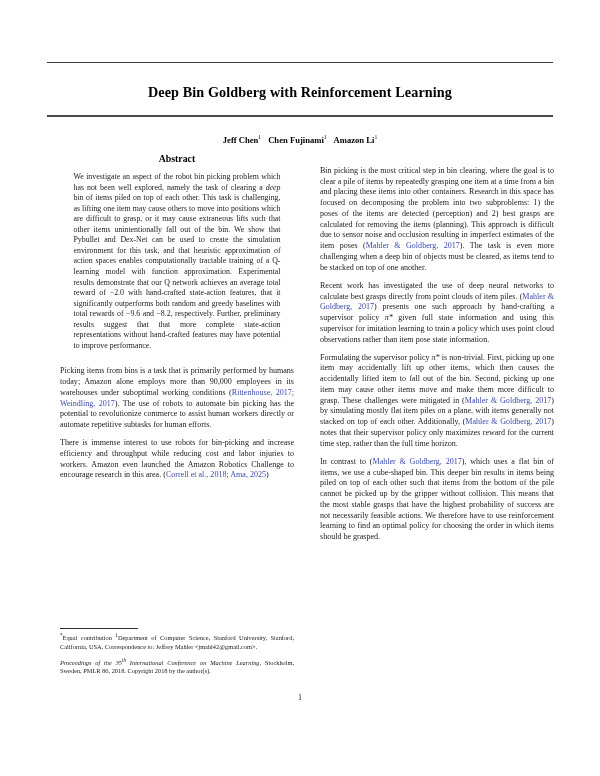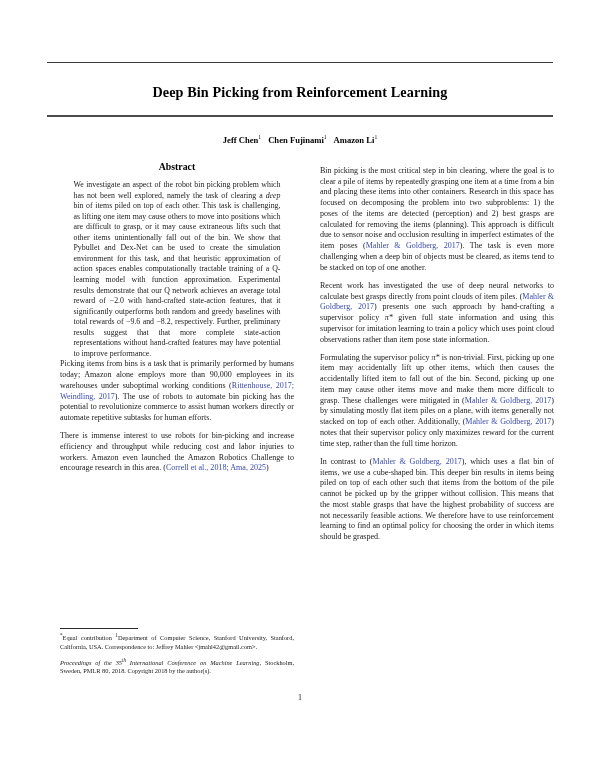--- a/index.html
+++ b/index.html
@@ -60,21 +60,21 @@
   .authors .sep { display: inline-block; width: 7px; }
   sup.aff {
     font-size: 5.6px;
     vertical-align: super;
     font-weight: normal;
   }
 
   
   .col {
     position: absolute;
-    top: 160px;
+    top: 152px;
     width: 234px;
     font-size: 8.05px;
     line-height: 1.335;
     text-align: justify;
     color: #1a1a1a;
   }
   .col-left  { left: 60px; }
   .col-right { left: 320px; top: 166px; }
 
   h2.sec-head {
@@ -93,21 +93,21 @@
     color: #000;
   }
   .abstract-body {
     width: 207px;
     margin: 0 auto;
     text-align: justify;
     font-size: 7.85px;
     line-height: 1.345;
   }
   p { margin: 0 0 7.5px 0; }
-  p.tight { margin-bottom: 0; }
+  p.tight { margin-bottom: 15px; }
   .cite { color: #3b4ba8; }
   em { font-style: italic; }
   .math {
     font-family: "Liberation Serif", serif;
     font-style: italic;
   }
 
   
   .footnote-rule {
     position: absolute;
@@ -138,21 +138,21 @@
     color: #1a1a1a;
   }
 </style>
 </head>
 <body>
 
 <div class="page">
 
   <div class="title-rule-top"></div>
 
-  <div class="paper-title">Deep Bin Picking from Reinforcement Learning</div>
+  <div class="paper-title">Deep Bin Goldberg with Reinforcement Learning</div>
 
   <div class="title-rule-bottom"></div>
 
   <div class="authors"><span>Jeff Chen</span><sup class="aff">1</sup><span class="sep"></span><span>Chen Fujinami</span><sup class="aff">1</sup><span class="sep"></span><span>Amazon Li</span><sup class="aff">1</sup></div>
 
   <div class="col col-left">
 
     <h2 class="abstract-head">Abstract</h2>
 
     <div class="abstract-body">

